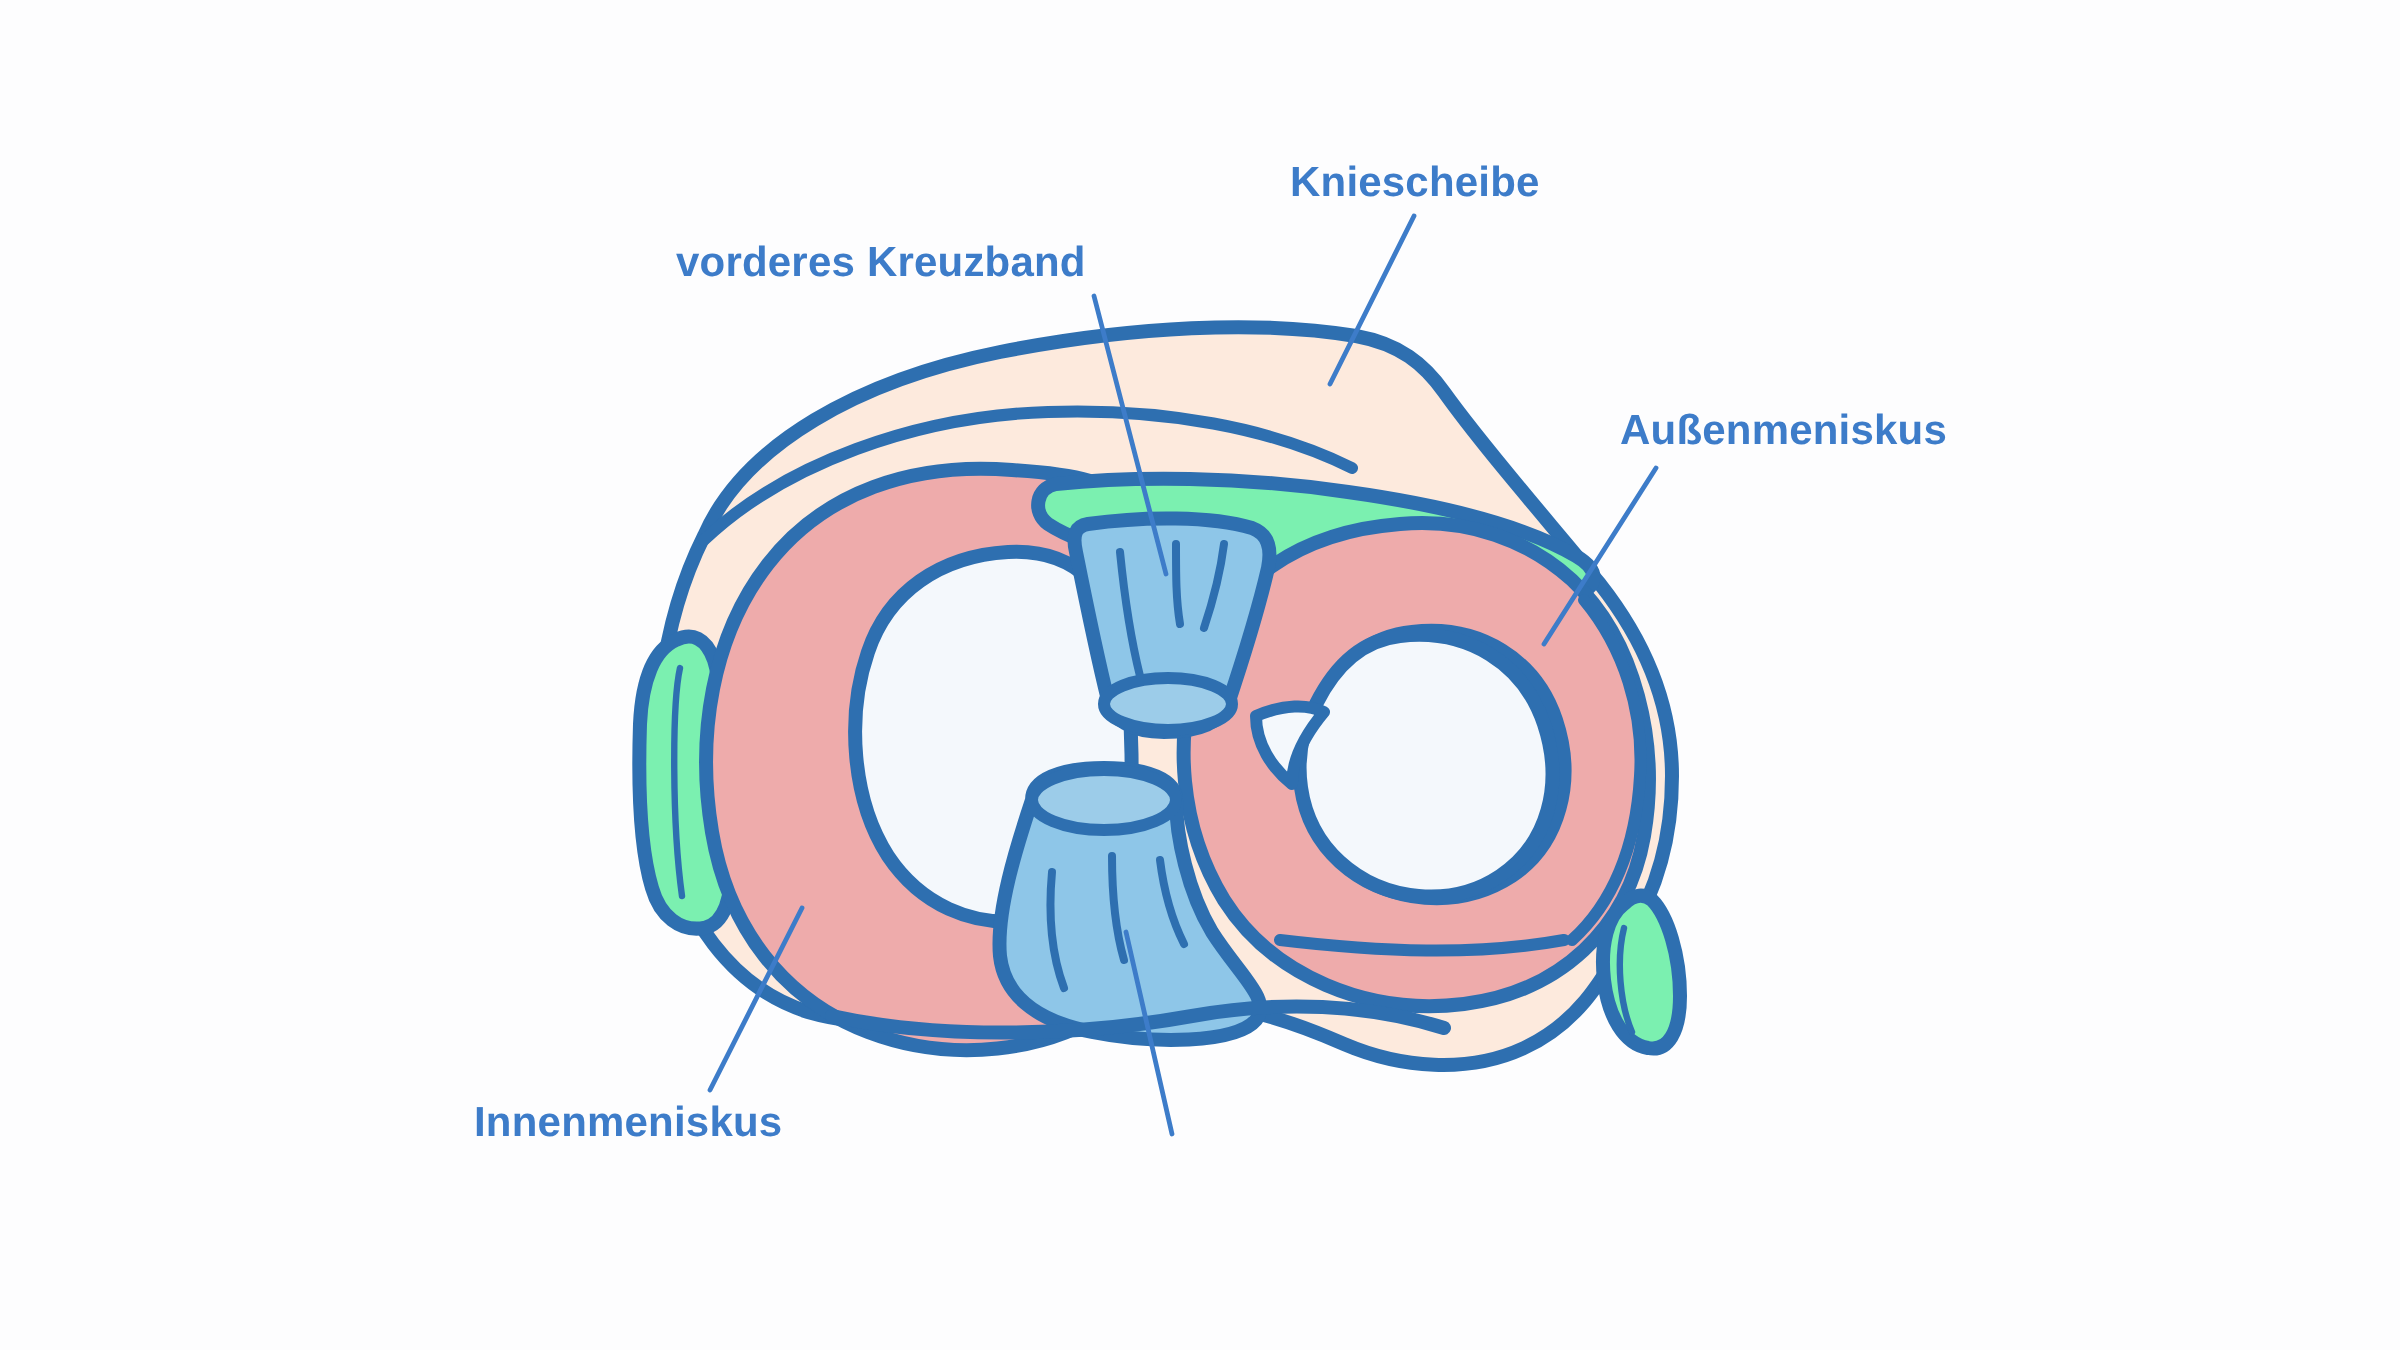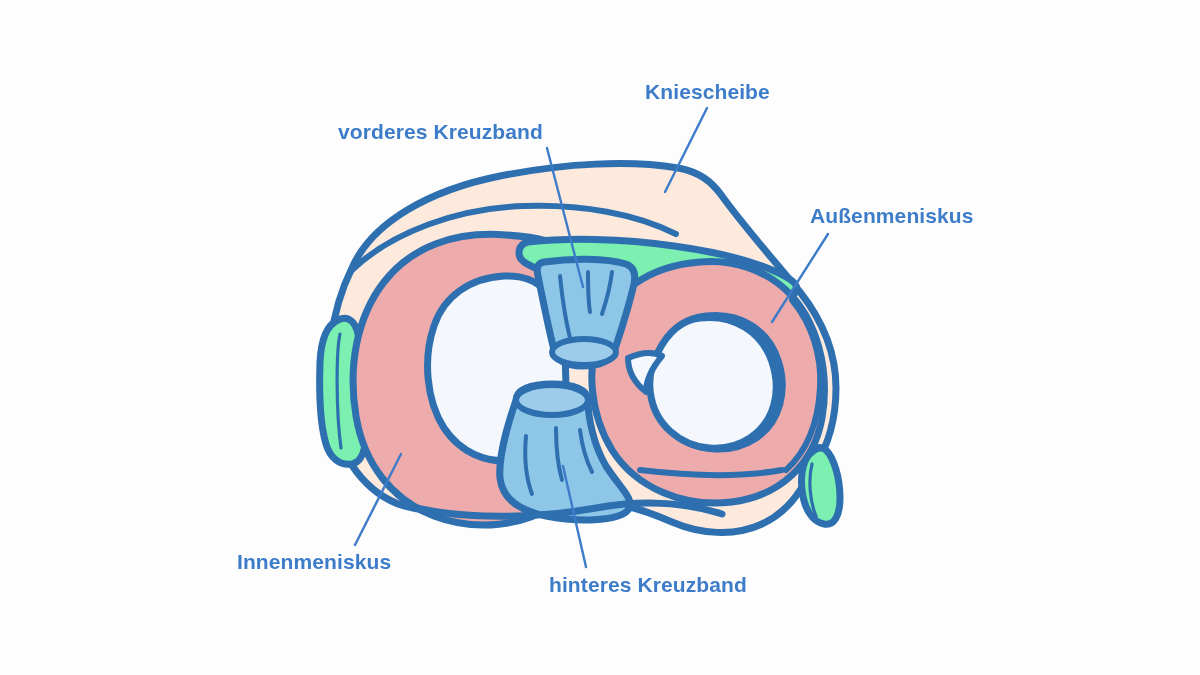--- a/index.html
+++ b/index.html
@@ -200,15 +200,14 @@
   </svg>
 
   <div class="label lbl-acl">vorderes Kreuzband</div>
 
   <div class="label lbl-pat">Kniescheibe</div>
 
   <div class="label lbl-lat">Außenmeniskus</div>
 
   <div class="label lbl-med">Innenmeniskus</div>
 
-  <div class="label lbl-pcl">hinteres Kreuzband</div>
 
 </div>
 
 </body></html>

